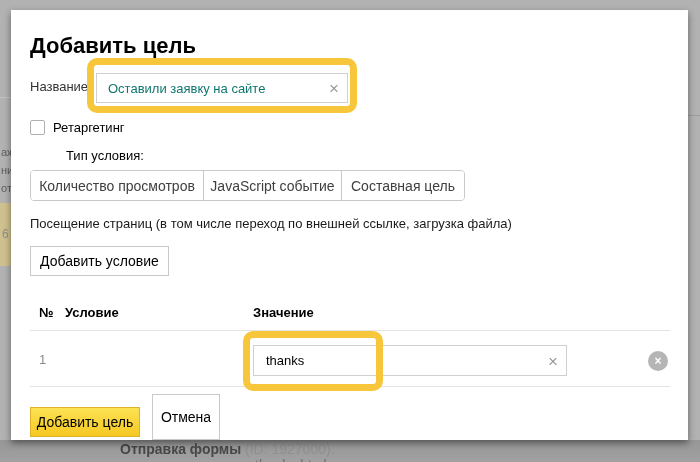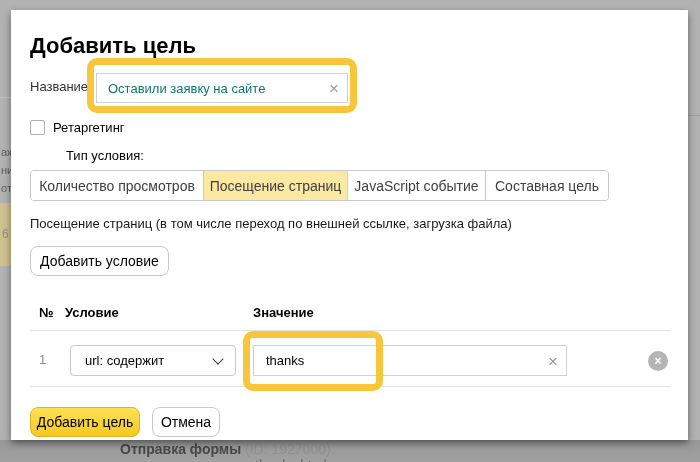--- a/index.html
+++ b/index.html
@@ -46,21 +46,21 @@
   .tabs { position:absolute; left:19px; top:160px; height:31px; display:flex;
     border:1px solid #c9c9c9; border-radius:4px; background:#fff; overflow:hidden; }
   .tab { display:flex; align-items:center; justify-content:center;
     border-right:1px solid #c9c9c9; font-size:14px; color:#404040; cursor:pointer; background:#fff; }
   .tab:last-child { border-right:none; }
   .tab.selected { background:#fbe8a2; border-right-color:#e8d58d; }
 
   .descr { position:absolute; left:19px; top:206px; font-size:13px; color:#1a1a1a; white-space:nowrap; }
 
   .btn { display:inline-flex; align-items:center; justify-content:center;
-    border:1px solid #c9c9c9; border-radius:8px; background:#fff; font-size:14px;
+    border:1px solid #c9c9c9; border-radius:0; background:#fff; font-size:14px;
     color:#000; cursor:pointer; font-family:"Liberation Sans", sans-serif; }
   .add-cond-btn { position:absolute; left:19px; top:236px; width:139px; height:30px; }
 
   .th { position:absolute; font-size:13px; font-weight:bold; color:#000; }
   .divider { position:absolute; left:19px; width:640px; height:1px; background:#e4e4e4; }
 
   .row-num { position:absolute; left:28px; top:342px; font-size:13px; color:#8a8a8a; }
   .select-box { position:absolute; left:59px; top:335px; width:166px; height:31px;
     background:#fff; border:1px solid #c9c9c9; border-radius:4px; cursor:pointer; }
   .select-box .sel-text { position:absolute; left:14px; top:7px; font-size:13px; color:#000; }
@@ -70,21 +70,21 @@
     background:#fff; border:1px solid #d0d0d0; }
   .value-input-wrap input { position:absolute; left:0; top:0; width:100%; height:100%;
     border:none; outline:none; padding:0 28px 0 12px; font-size:13px; color:#000;
     font-family:"Liberation Sans", sans-serif; background:transparent; }
   .row-delete { position:absolute; left:637px; top:341px; width:20px; height:20px;
     border-radius:50%; background:#b5b5b5; color:#fff; font-size:12px; font-weight:bold;
     display:flex; align-items:center; justify-content:center; cursor:pointer; }
 
   .submit-btn { position:absolute; left:19px; top:397px; width:110px; height:30px;
     background:linear-gradient(#fce254,#f5c822); border:1px solid #ddb32a; }
-  .cancel-btn { position:absolute; left:141px; top:397px; width:68px; height:30px; }
+  .cancel-btn { position:absolute; left:141px; top:384px; width:68px; height:46px; }
 
   
   .hl { position:absolute; border:7px solid #f7c63b; border-radius:10px; pointer-events:none; z-index:5; }
   .hl-name { left:87px; top:58px; width:270px; height:55px; }
   .hl-value { left:243px; top:331px; width:140px; height:60px; }
 </style>
 </head>
 <body>
 
 <div id="stage">
@@ -115,41 +115,36 @@
       <span class="clear-x">×</span>
     </div>
 
     <div class="checkbox"></div>
     <div class="checkbox-label">Ретаргетинг</div>
 
     <div class="type-label">Тип условия:</div>
 
     <div class="tabs">
       <div class="tab" style="width:173px">Количество просмотров</div>
-      <div class="tab selected" style="width:144px">Посещение страниц</div>
       <div class="tab" style="width:138px">JavaScript событие</div>
       <div class="tab" style="width:122px">Составная цель</div>
     </div>
 
     <div class="descr">Посещение страниц (в том числе переход по внешней ссылке, загрузка файла)</div>
 
     <button class="btn add-cond-btn">Добавить условие</button>
 
     <div class="th" style="left:28px; top:295px">№</div>
     <div class="th" style="left:54px; top:295px">Условие</div>
     <div class="th" style="left:242px; top:295px">Значение</div>
 
     <div class="divider" style="top:320px"></div>
 
     <div class="row-num">1</div>
 
-    <div class="select-box">
-      <span class="sel-text">url: содержит</span>
-      <span class="chevron"></span>
-    </div>
 
     <div class="value-input-wrap">
       <input type="text" value="thanks" style="">
       <span class="clear-x">×</span>
     </div>
 
     <div class="row-delete">×</div>
 
     <div class="divider" style="top:376px"></div>
 

